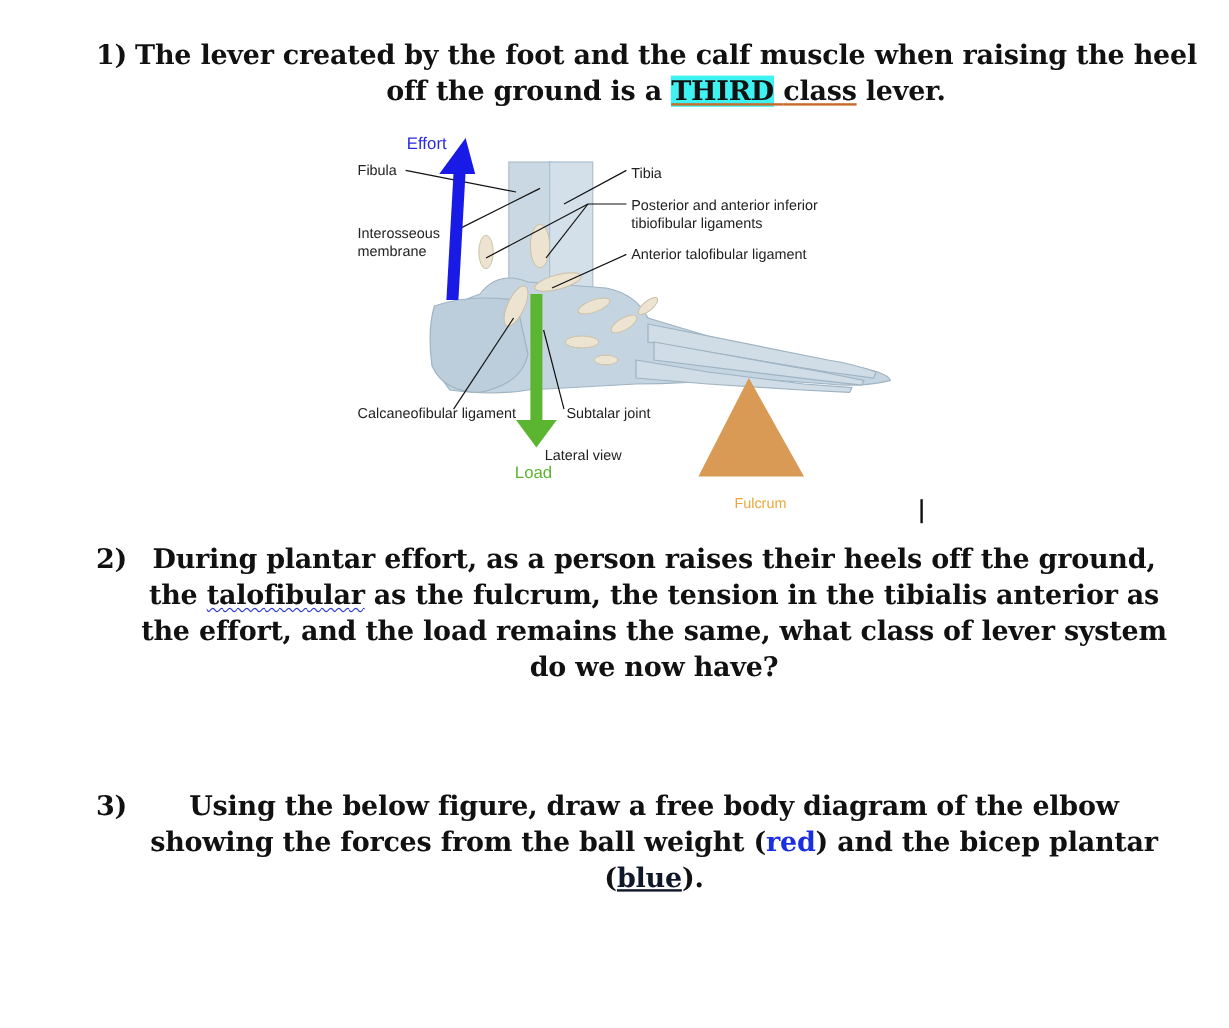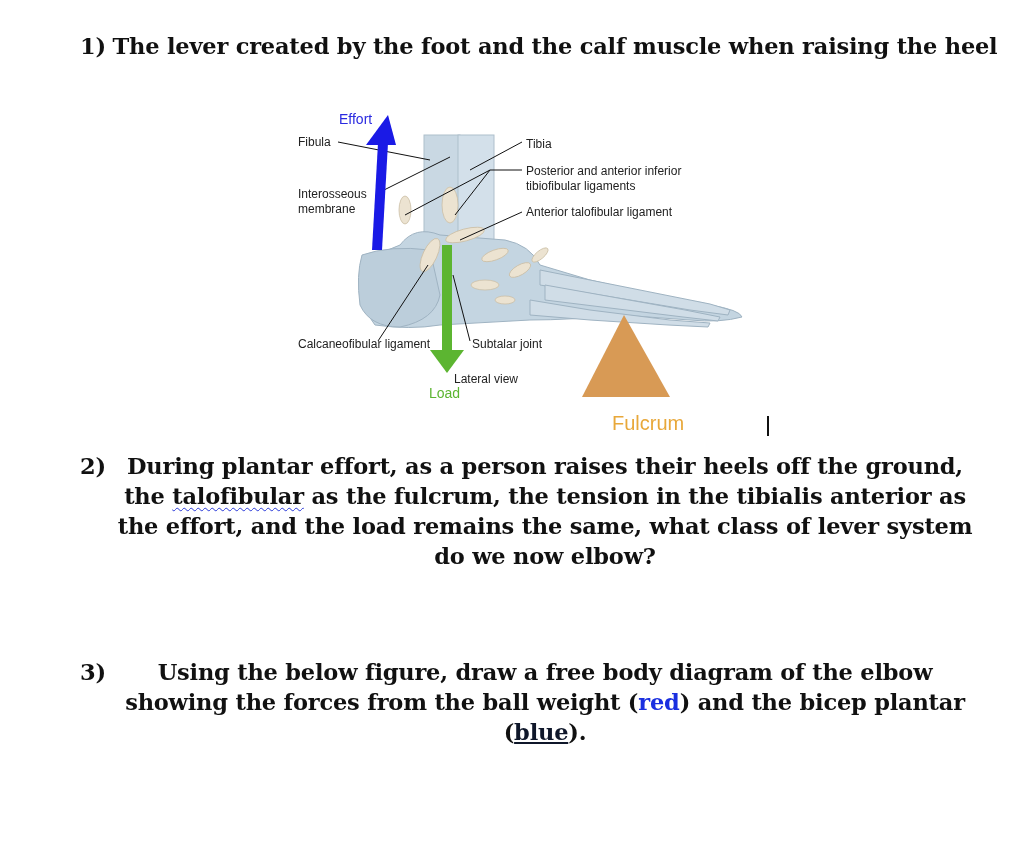--- a/index.html
+++ b/index.html
@@ -14,30 +14,31 @@
   .hl { background: #3ef2f2; text-decoration: underline; text-decoration-color: #c96a2b; text-decoration-thickness: 2px; text-underline-offset: 3px; }
   .ul-orange { text-decoration: underline; text-decoration-color: #c96a2b; text-decoration-thickness: 2px; text-underline-offset: 3px; }
   .spell { text-decoration: underline wavy #2a39d8; text-decoration-thickness: 1px; text-underline-offset: 3px; }
   .c-red { color: #1a2fe0; }
   .c-blue { color: #0f172a; text-decoration: underline; }
 
   .fig { position: absolute; left: 290px; top: 105px; width: 480px; height: 330px; }
   .lbl { position: absolute; font-family: "Liberation Sans", sans-serif; font-size: 12px; color: #222; line-height: 14px; white-space: nowrap; }
   .lbl-effort { position: absolute; font-family: "Liberation Sans", sans-serif; font-size: 14px; color: #2a2ae0; }
   .lbl-load { position: absolute; font-family: "Liberation Sans", sans-serif; font-size: 14px; color: #5cb531; }
-  .lbl-fulcrum { position: absolute; font-family: "Liberation Sans", sans-serif; font-size: 20px; color: #e8a83a; }
+  .lbl-fulcrum { position: absolute; font-family: "Liberation Sans", sans-serif; font-size: 12px; color: #e8a83a; }
   .cursor { position: absolute; left: 767px; top: 416px; width: 2px; height: 20px; background: #111; }
 </style>
 </head>
 <body>
 
 <div class="q" id="q1">
   <span class="num">1)</span>
   <span class="body">
     <span class="line">The lever created by the foot and the calf muscle when raising the heel</span>
+    <span class="line"><span>off the ground is a </span><span class="hl">THIRD</span><span class="ul-orange"> </span><span class="ul-orange">class</span><span> lever.</span></span>
   </span>
 </div>
 
 <div class="fig">
   <svg width="480" height="330" viewBox="0 0 480 330">
 
     <rect x="134" y="30" width="36" height="150" fill="#c9d8e3" stroke="#aebfcc" stroke-width="1"></rect>
     <rect x="168" y="30" width="36" height="145" fill="#d3e0ea" stroke="#aebfcc" stroke-width="1"></rect>
 
     <path d="M110 140 Q125 120 150 130 L215 135 Q240 140 250 160 L300 175 Q360 190 420 200 Q450 205 452 212 Q430 218 400 215 L330 210 Q280 215 240 215 L150 220 Q120 225 85 220 Q68 200 72 170 Q80 150 110 140 Z" fill="#c4d5e1" stroke="#9fb3c2" stroke-width="1"></path>
@@ -103,21 +104,21 @@
 </div>
 
 <div class="cursor"></div>
 
 <div class="q" id="q2">
   <span class="num">2)</span>
   <span class="body">
     <span class="line">During plantar effort, as a person raises their heels off the ground,</span>
     <span class="line"><span>the </span><span class="spell">talofibular</span><span> as the fulcrum, the tension in the tibialis anterior as</span></span>
     <span class="line">the effort, and the load remains the same, what class of lever system</span>
-    <span class="line">do we now elbow?</span>
+    <span class="line">do we now have?</span>
   </span>
 </div>
 
 <div class="q" id="q3">
   <span class="num">3)</span>
   <span class="body">
     <span class="line">Using the below figure, draw a free body diagram of the elbow</span>
     <span class="line"><span>showing the forces from the ball weight (</span><span class="c-red">red</span><span>) and the bicep plantar</span></span>
     <span class="line"><span>(</span><span class="c-blue">blue</span><span>).</span></span>
   </span>

